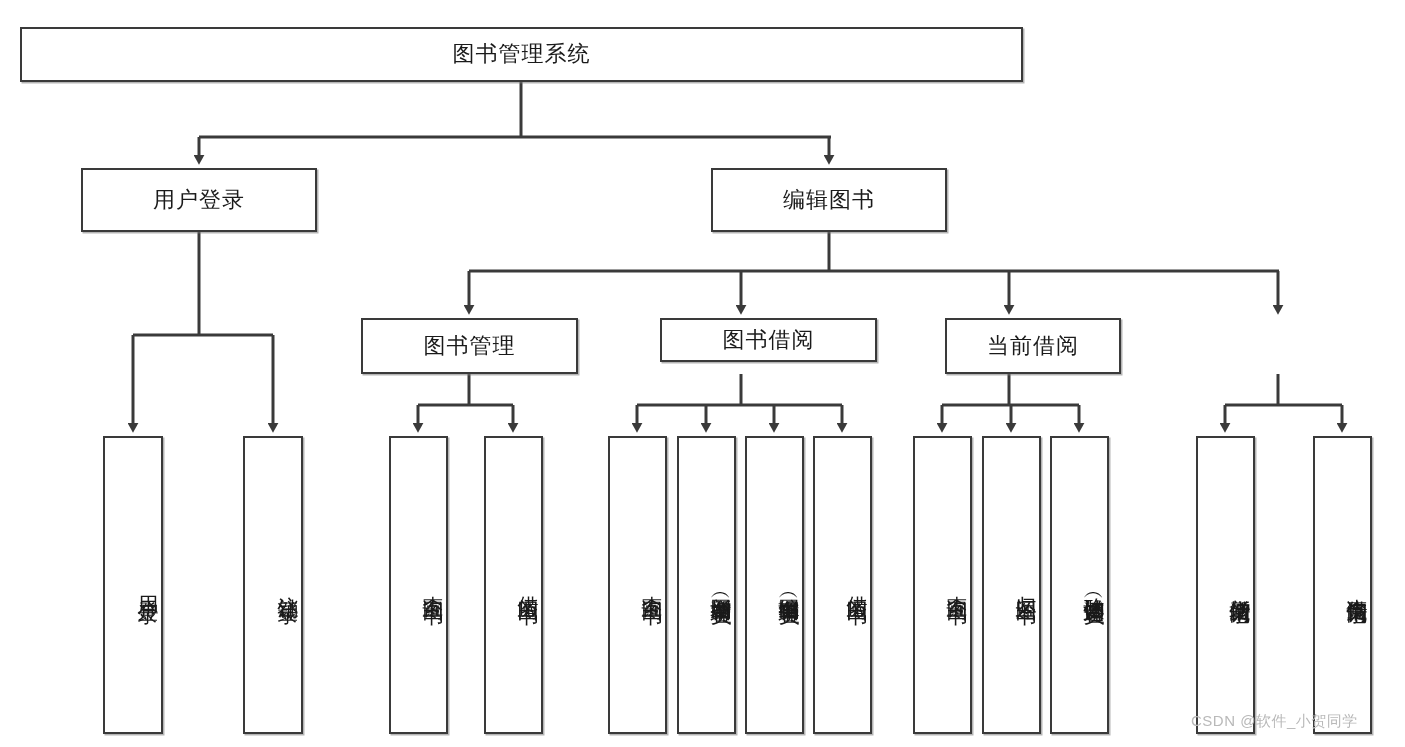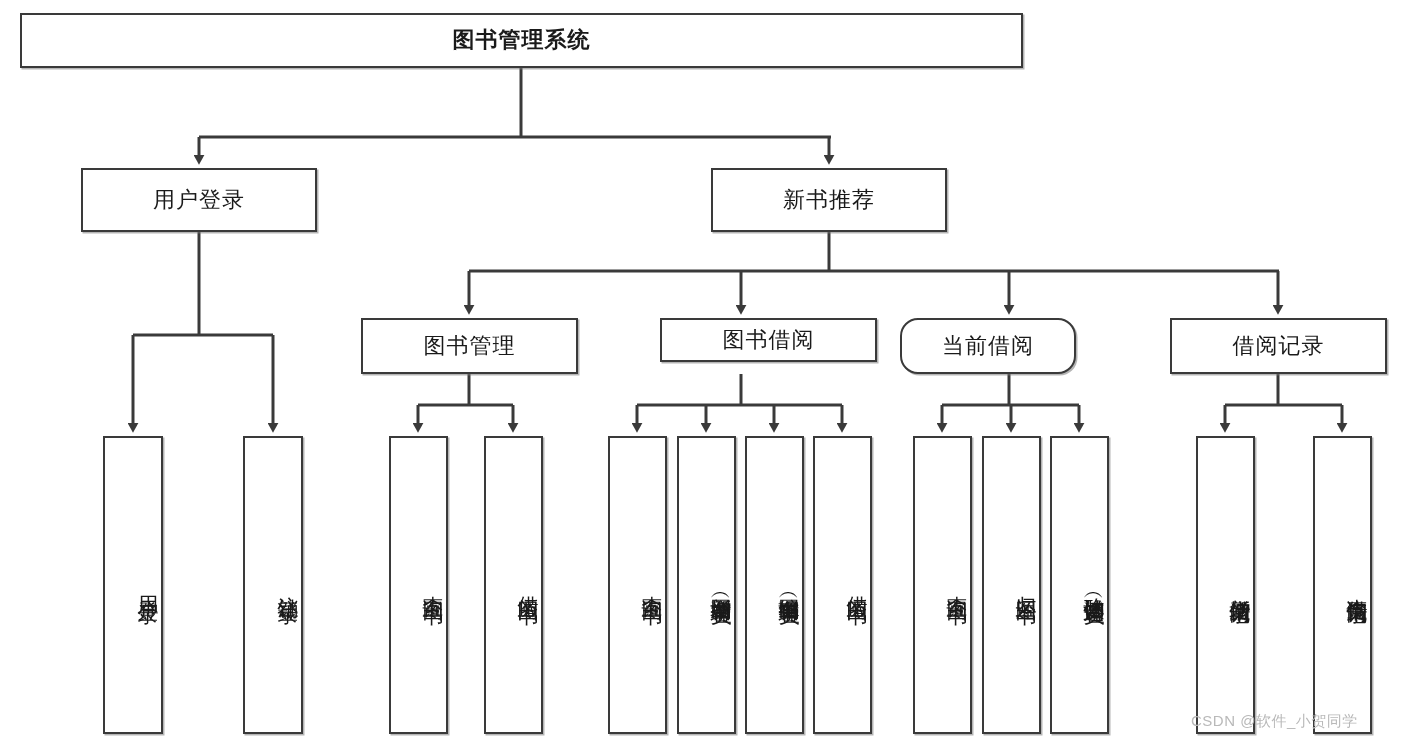--- a/index.html
+++ b/index.html
@@ -115,29 +115,28 @@
       <path d="M1011,405 L1011,424" marker-end="url(#arrow)"></path>
       <path d="M1079,405 L1079,424" marker-end="url(#arrow)"></path>
 
       <path d="M1278,374 L1278,405"></path>
       <path d="M1225,405 L1342,405"></path>
       <path d="M1225,405 L1225,424" marker-end="url(#arrow)"></path>
       <path d="M1342,405 L1342,424" marker-end="url(#arrow)"></path>
     </g>
   </svg>
 
-  <div class="node horiz" style="left:20px;top:13px;width:1003px;height:55px;font-weight:bold;">图书管理系统</div>
+  <div class="node horiz" style="left:20px;top:27px;width:1003px;height:55px;">图书管理系统</div>
 
   <div class="node horiz" style="left:81px;top:168px;width:236px;height:64px;">用户登录</div>
-  <div class="node horiz" style="left:711px;top:168px;width:236px;height:64px;">新书推荐</div>
+  <div class="node horiz" style="left:711px;top:168px;width:236px;height:64px;">编辑图书</div>
 
   <div class="node horiz" style="left:361px;top:318px;width:217px;height:56px;">图书管理</div>
   <div class="node horiz" style="left:633px;top:318px;width:217px;height:44px;margin-left:27px;">图书借阅</div>
-  <div class="node horiz" style="left:900px;top:318px;width:176px;height:56px;border-radius:18px;">当前借阅</div>
-  <div class="node horiz" style="left:1170px;top:318px;width:217px;height:56px;">借阅记录</div>
+  <div class="node horiz" style="left:945px;top:318px;width:176px;height:56px;">当前借阅</div>
 
   <div class="node vert" style="left:103px;top:436px;width:60px;height:298px;">用户登录</div>
   <div class="node vert" style="left:243px;top:436px;width:60px;height:298px;">注销登录</div>
 
   <div class="node vert" style="left:389px;top:436px;width:59px;height:298px;">查询图书</div>
   <div class="node vert" style="left:484px;top:436px;width:59px;height:298px;">借阅图书</div>
 
   <div class="node vert" style="left:608px;top:436px;width:59px;height:298px;">查询图书</div>
   <div class="node vert tight" style="left:677px;top:436px;width:59px;height:298px;">新增图书（管理员）</div>
   <div class="node vert tight" style="left:745px;top:436px;width:59px;height:298px;">编辑图书（管理员）</div>

